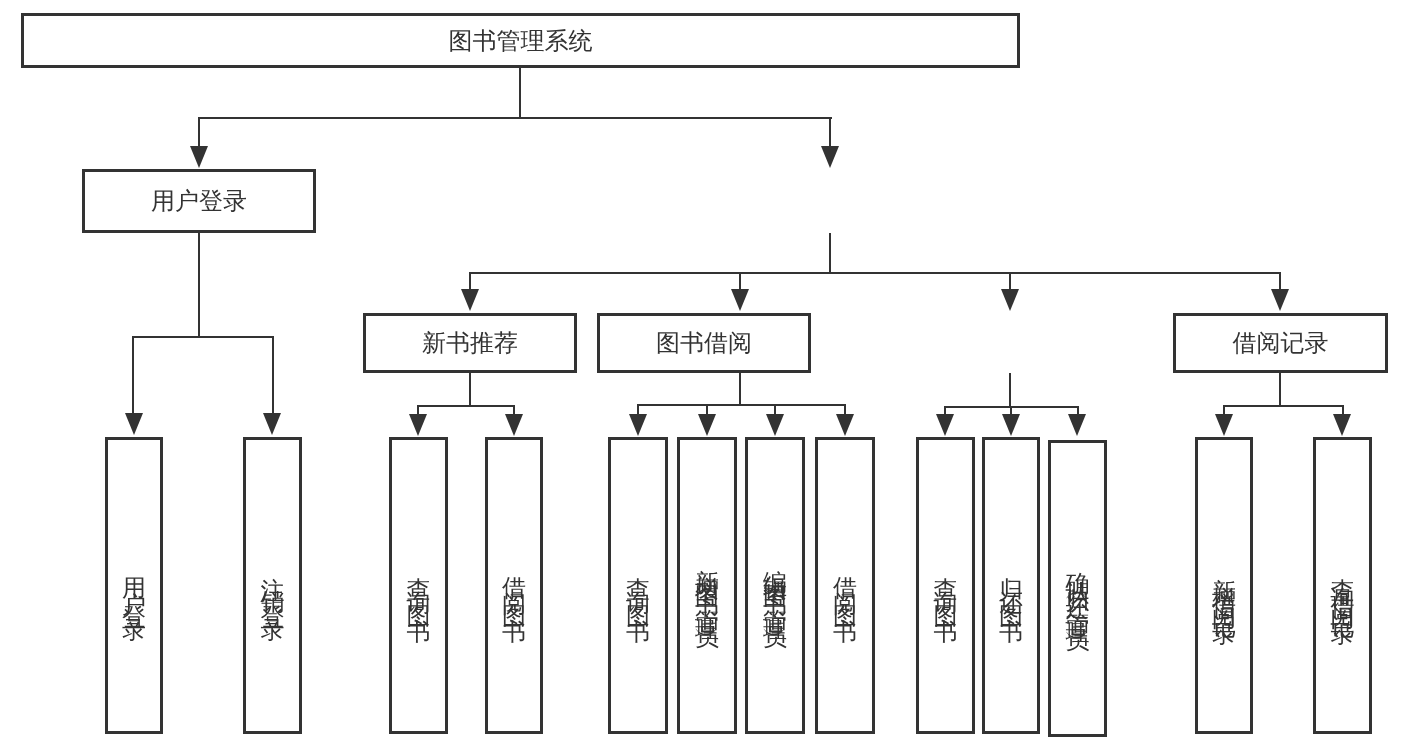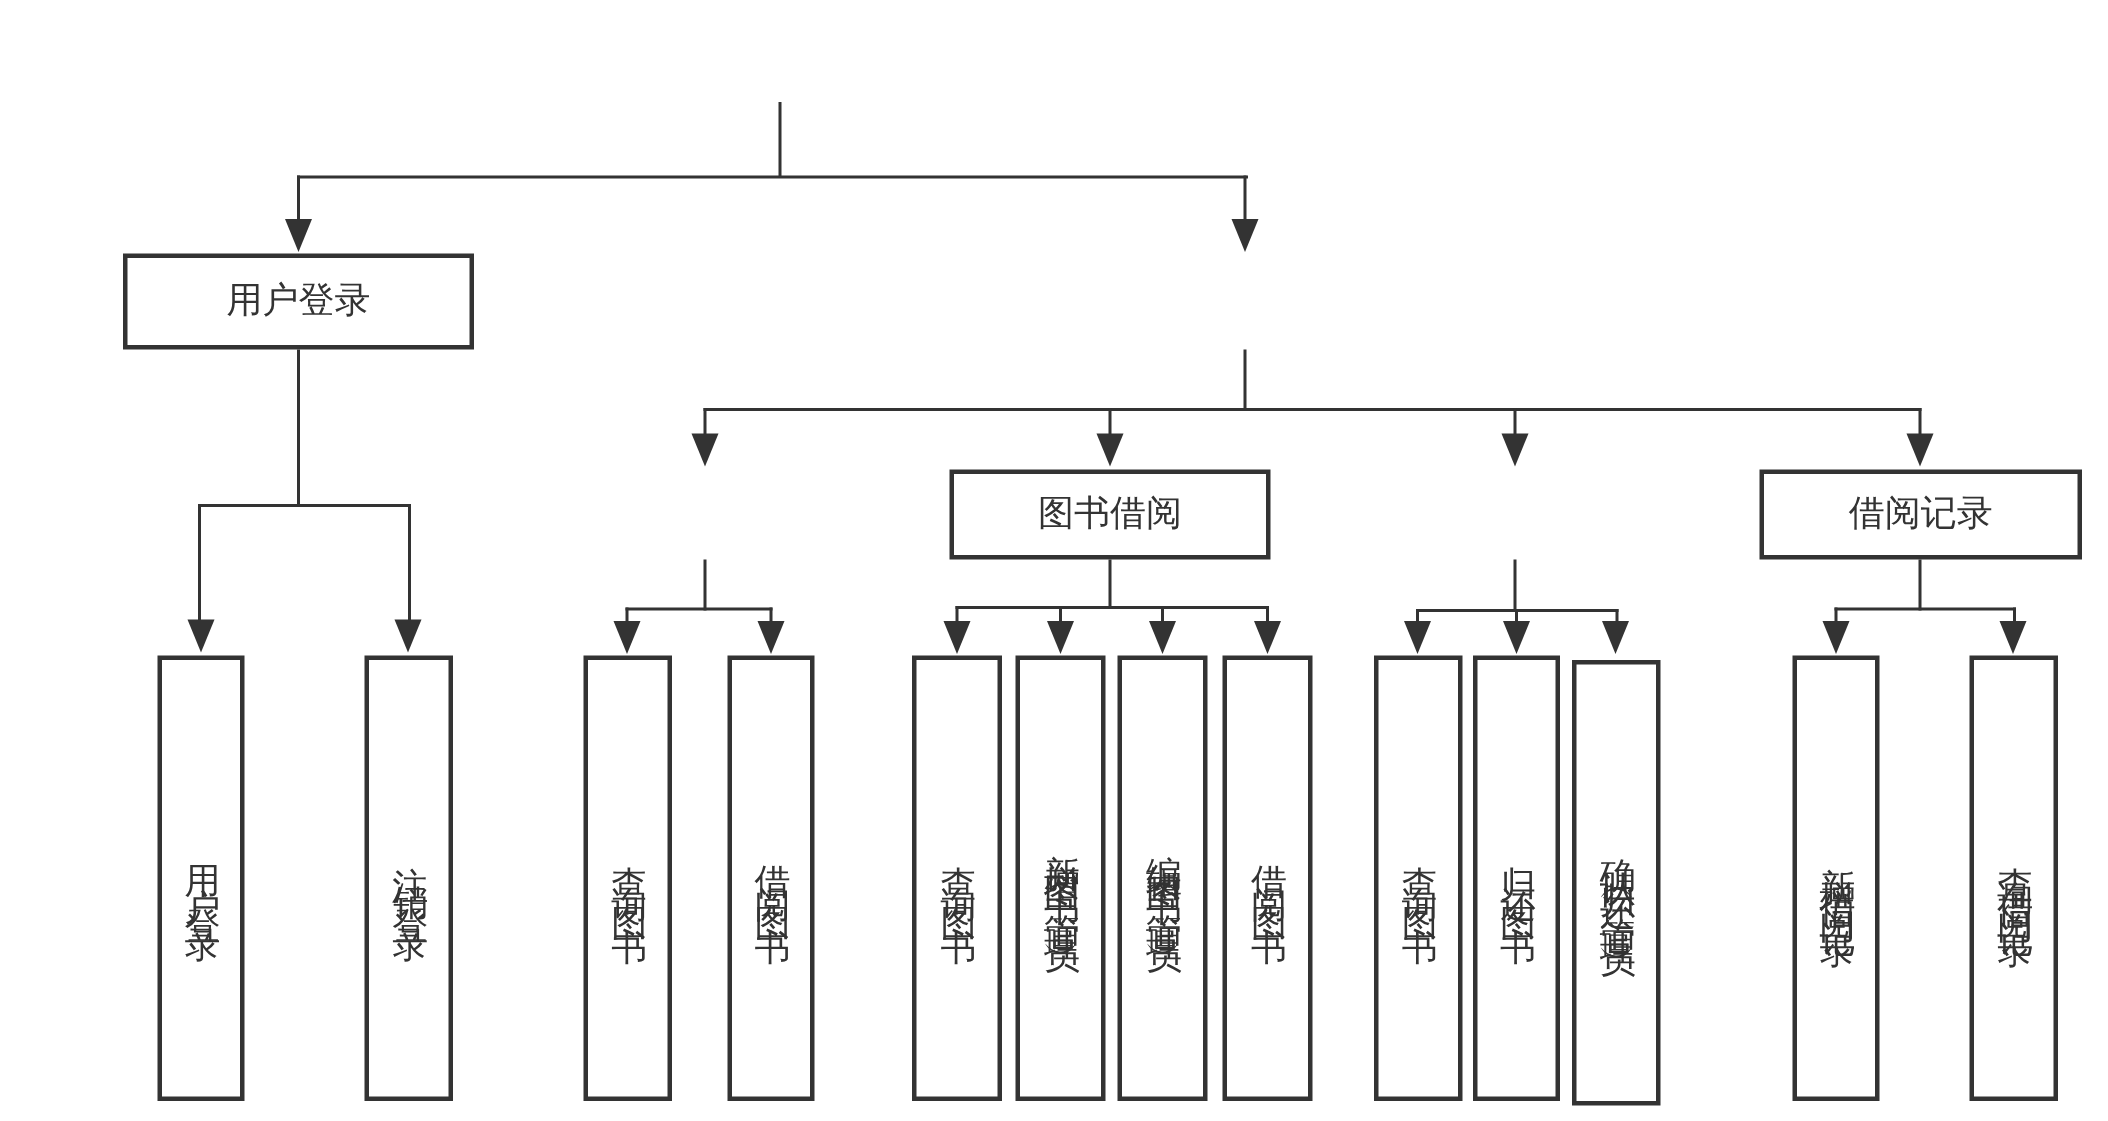--- a/index.html
+++ b/index.html
@@ -31,26 +31,32 @@
     position:absolute;left:1186px;top:712px;z-index:5;
     font-size:19px;color:#9b9b9b;white-space:nowrap;letter-spacing:0.5px;
     text-shadow:1px 1px 0 rgba(255,255,255,0.85);
   }
 </style>
 </head>
 <body>
 
 <div class="canvas">
 
+  <div class="box" style="left:21px;top:13px;width:999px;height:55px;">
+    <span>图书管理系统</span>
+  </div>
 
   <div class="box" style="left:82px;top:169px;width:234px;height:64px;">
     <span>用户登录</span>
   </div>
 
-  <div class="box" style="left:633px;top:313px;width:214px;height:60px;">
+  <div class="box" style="left:363px;top:313px;width:214px;height:60px;">
+    <span>新书推荐</span>
+  </div>
+  <div class="box" style="left:597px;top:313px;width:214px;height:60px;">
     <span>图书借阅</span>
   </div>
   <div class="box" style="left:1173px;top:313px;width:215px;height:60px;">
     <span>借阅记录</span>
   </div>
 
   <div class="box leaf ls14" style="left:105px;top:437px;width:58px;height:297px;">
     <span>用户登录</span>
   </div>
   <div class="box leaf ls14" style="left:243px;top:437px;width:59px;height:297px;">

